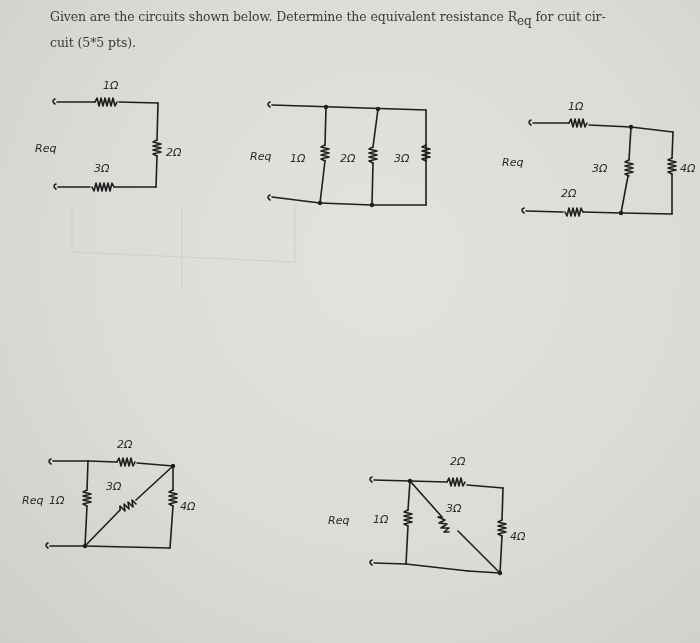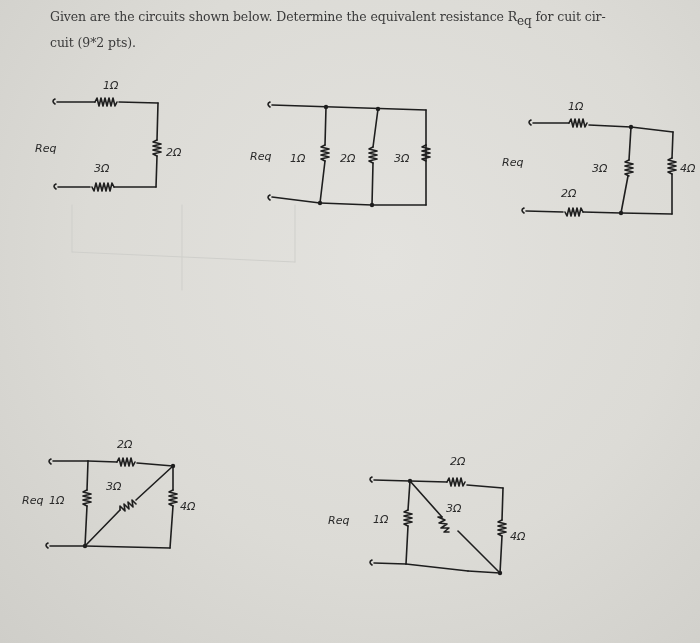--- a/index.html
+++ b/index.html
@@ -23,21 +23,21 @@
   svg.canvas text {
     font-family: "DejaVu Sans", sans-serif; font-size: 11px; fill: #2a2a2a; font-style: italic;
   }
   .ghost { stroke: #cfcfcb !important; stroke-width: 1 !important; }
 </style>
 </head>
 <body>
 
 <div class="question">
   <span>Given are the circuits shown below. Determine the equivalent resistance R</span><sub>eq</sub><span> for cuit cir-</span><br>
-  <span>cuit (9*2 pts).</span>
+  <span>cuit (5*5 pts).</span>
 </div>
 
 <svg class="canvas" width="700" height="643" viewBox="0 0 700 643">
 
   <g>
     <line class="ghost" x1="72" y1="205" x2="72" y2="252"></line>
     <line class="ghost" x1="72" y1="252" x2="295" y2="262"></line>
     <line class="ghost" x1="182" y1="205" x2="182" y2="290"></line>
     <line class="ghost" x1="295" y1="205" x2="295" y2="262"></line>
   </g>

